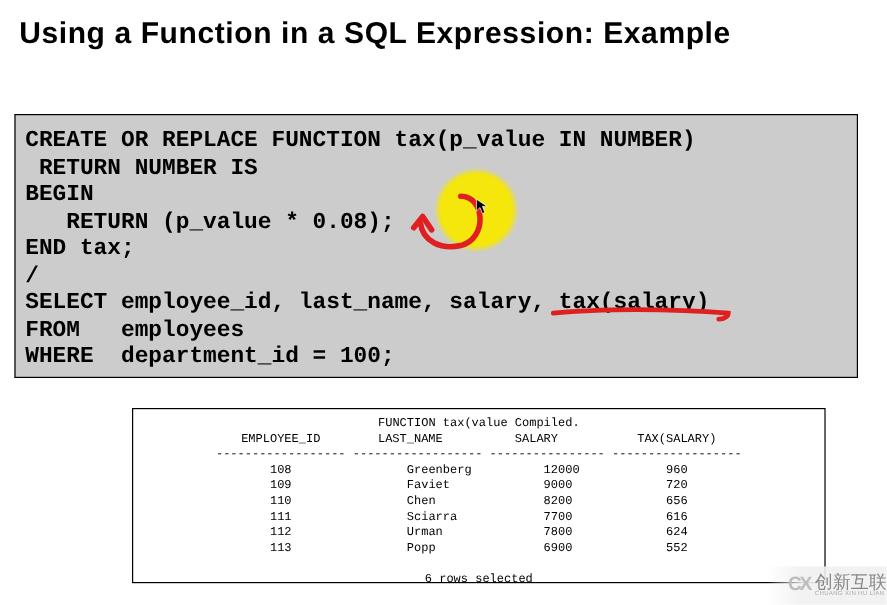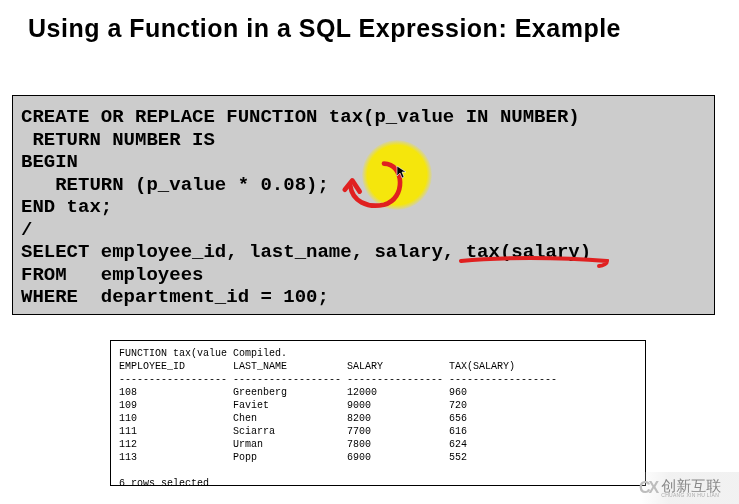--- a/index.html
+++ b/index.html
@@ -11,21 +11,21 @@
     width: 739px;
   }
   .slide {
     position: relative;
     width: 739px;
     height: 504px;
     box-sizing: border-box;
   }
   .title {
     position: absolute;
-    left: 28px;
+    left: 16px;
     top: 14px;
     font-size: 25px;
     font-weight: bold;
     letter-spacing: 0.5px;
   }
   .code-block {
     position: absolute;
     left: 12px;
     top: 95px;
     width: 703px;
@@ -80,44 +80,45 @@
     left: 459px;
     top: 255px;
     width: 150px;
     height: 14px;
     pointer-events: none;
   }
   .output-block {
     position: absolute;
     left: 110px;
     top: 340px;
-    width: 536px;
+    width: 578px;
     height: 146px;
     border: 1px solid #000;
     background: #ffffff;
     box-sizing: border-box;
     padding: 6px 8px;
+    text-align: center;
   }
   .output-block pre {
     margin: 0;
     font-family: "Courier New", Courier, monospace;
     font-size: 10px;
     line-height: 13px;
     white-space: pre;
     color: #000;
   }
   .watermark {
     position: absolute;
     right: 0px;
     bottom: 0px;
     width: 100px;
     height: 32px;
     display: flex;
     align-items: center;
-    justify-content: flex-start;
+    justify-content: flex-end;
     background: linear-gradient(90deg, rgba(255,255,255,0) 0%, rgba(240,240,240,0.9) 30%, rgba(240,240,240,0.9) 100%);
   }
   .watermark-logo {
     display: flex;
     align-items: center;
     gap: 4px;
     font-size: 10px;
     color: #888;
   }
   .wm-x {

